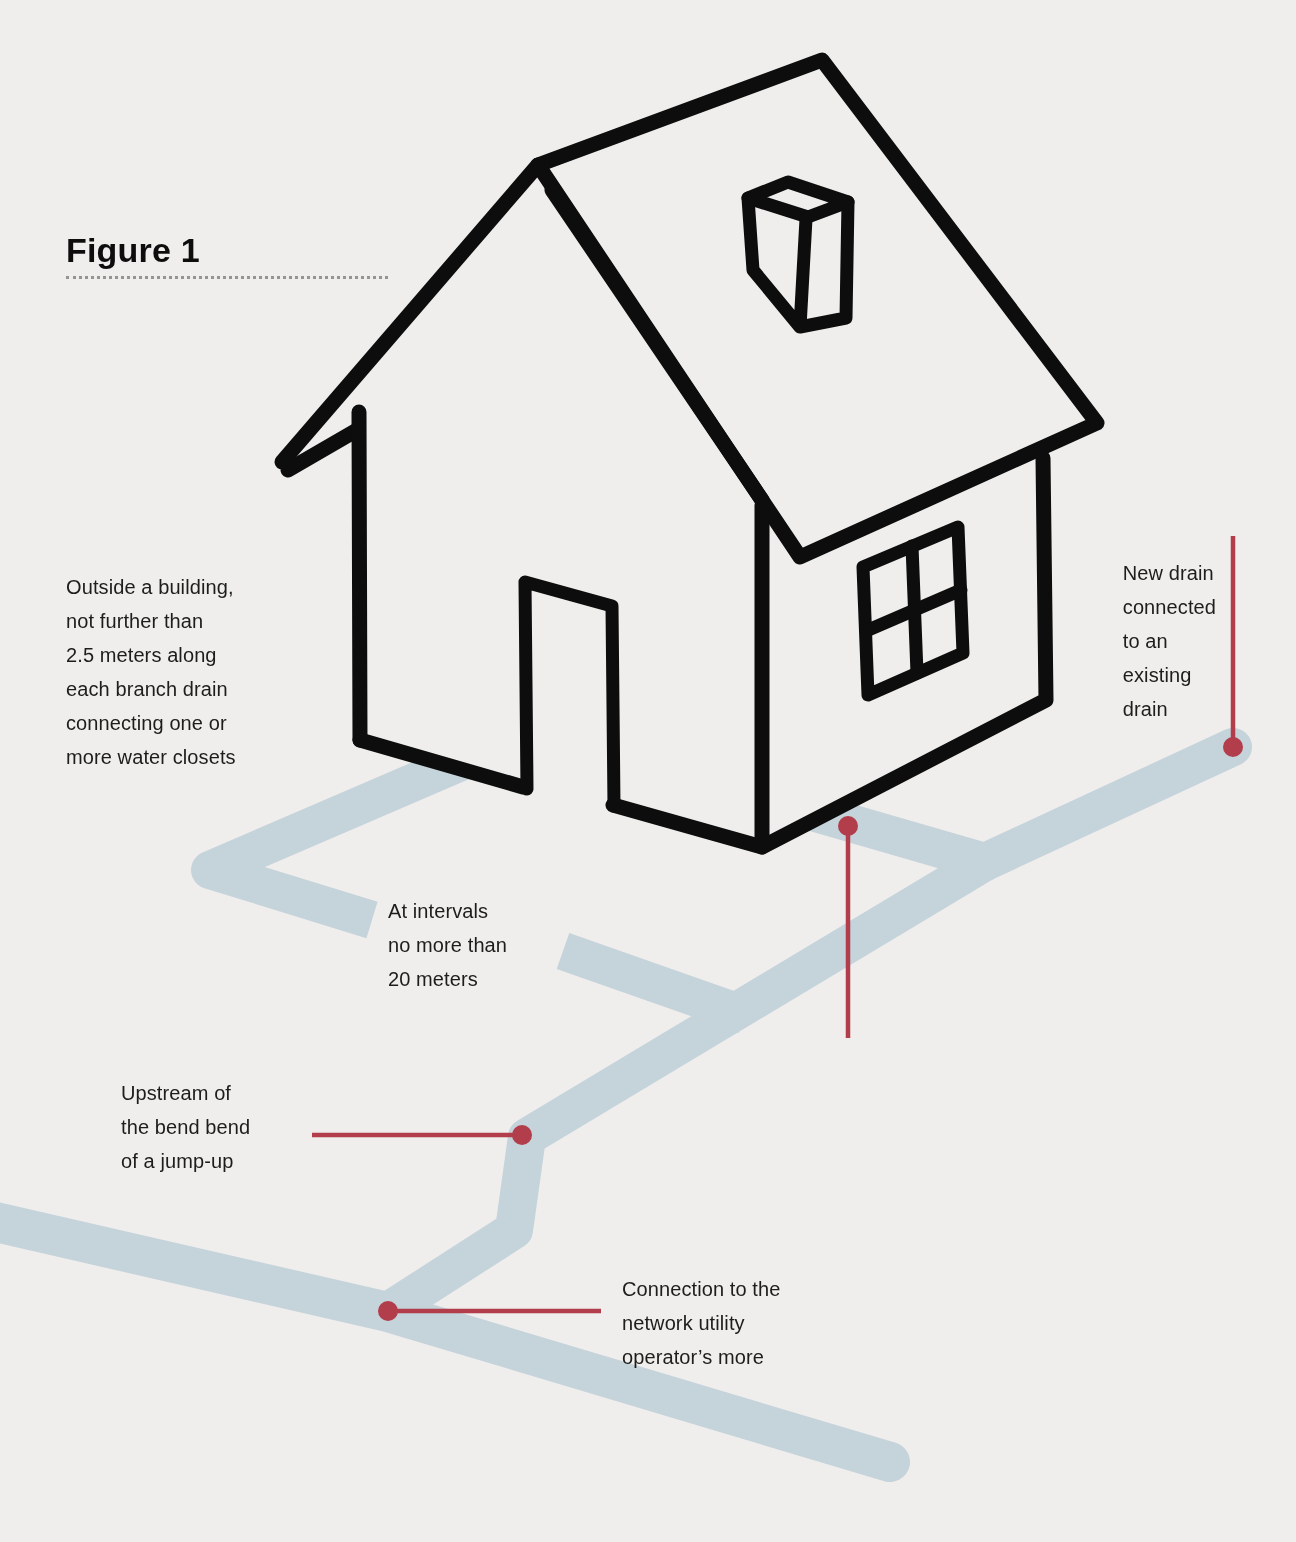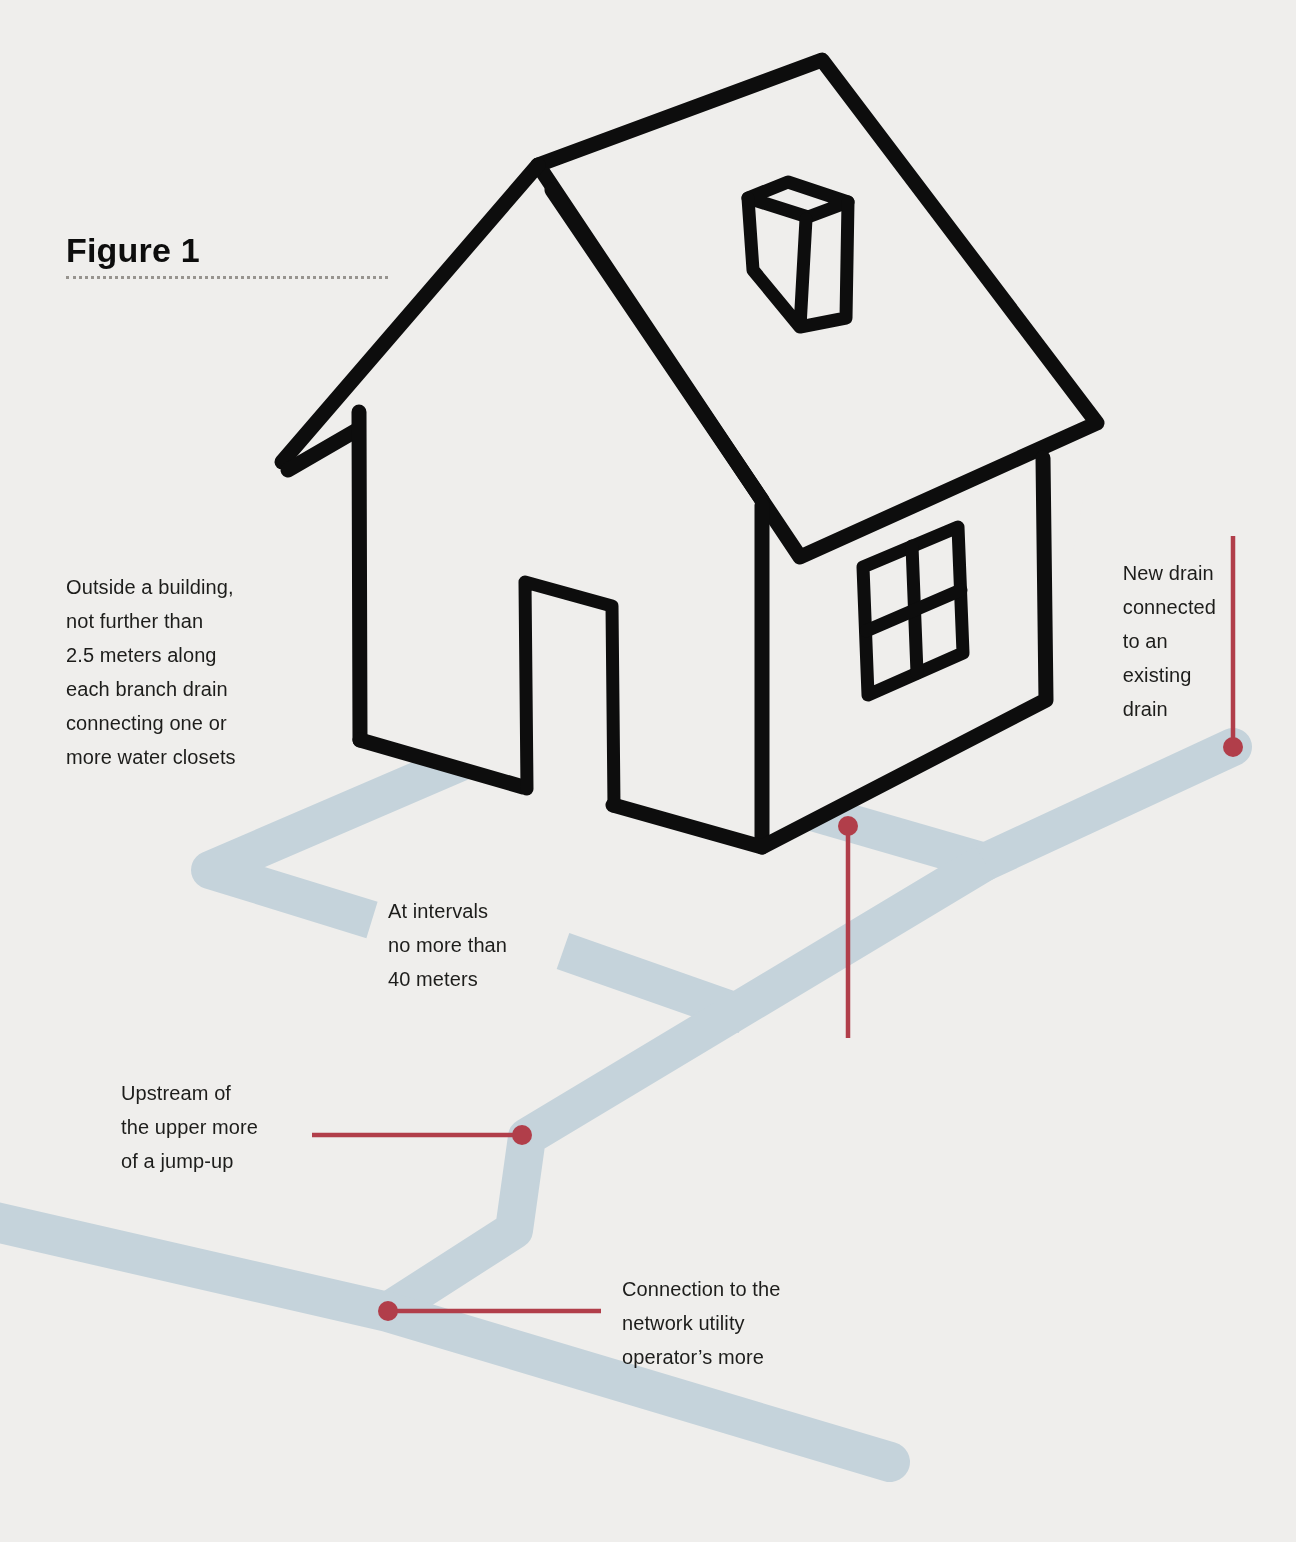--- a/index.html
+++ b/index.html
@@ -126,24 +126,24 @@
 more water closets</div>
 
   <div class="label right" style="right:80px;top:556px">New drain
 connected
 to an
 existing
 drain</div>
 
   <div class="label" style="left:388px;top:894px">At intervals
 no more than
-40 meters</div>
+20 meters</div>
 
 
   <div class="label" style="left:121px;top:1076px">Upstream of
-the upper more
+the bend bend
 of a jump-up</div>
 
   <div class="label" style="left:622px;top:1272px">Connection to the
 network utility
 operator’s more</div>
 
 </div>
 
 </body></html>

